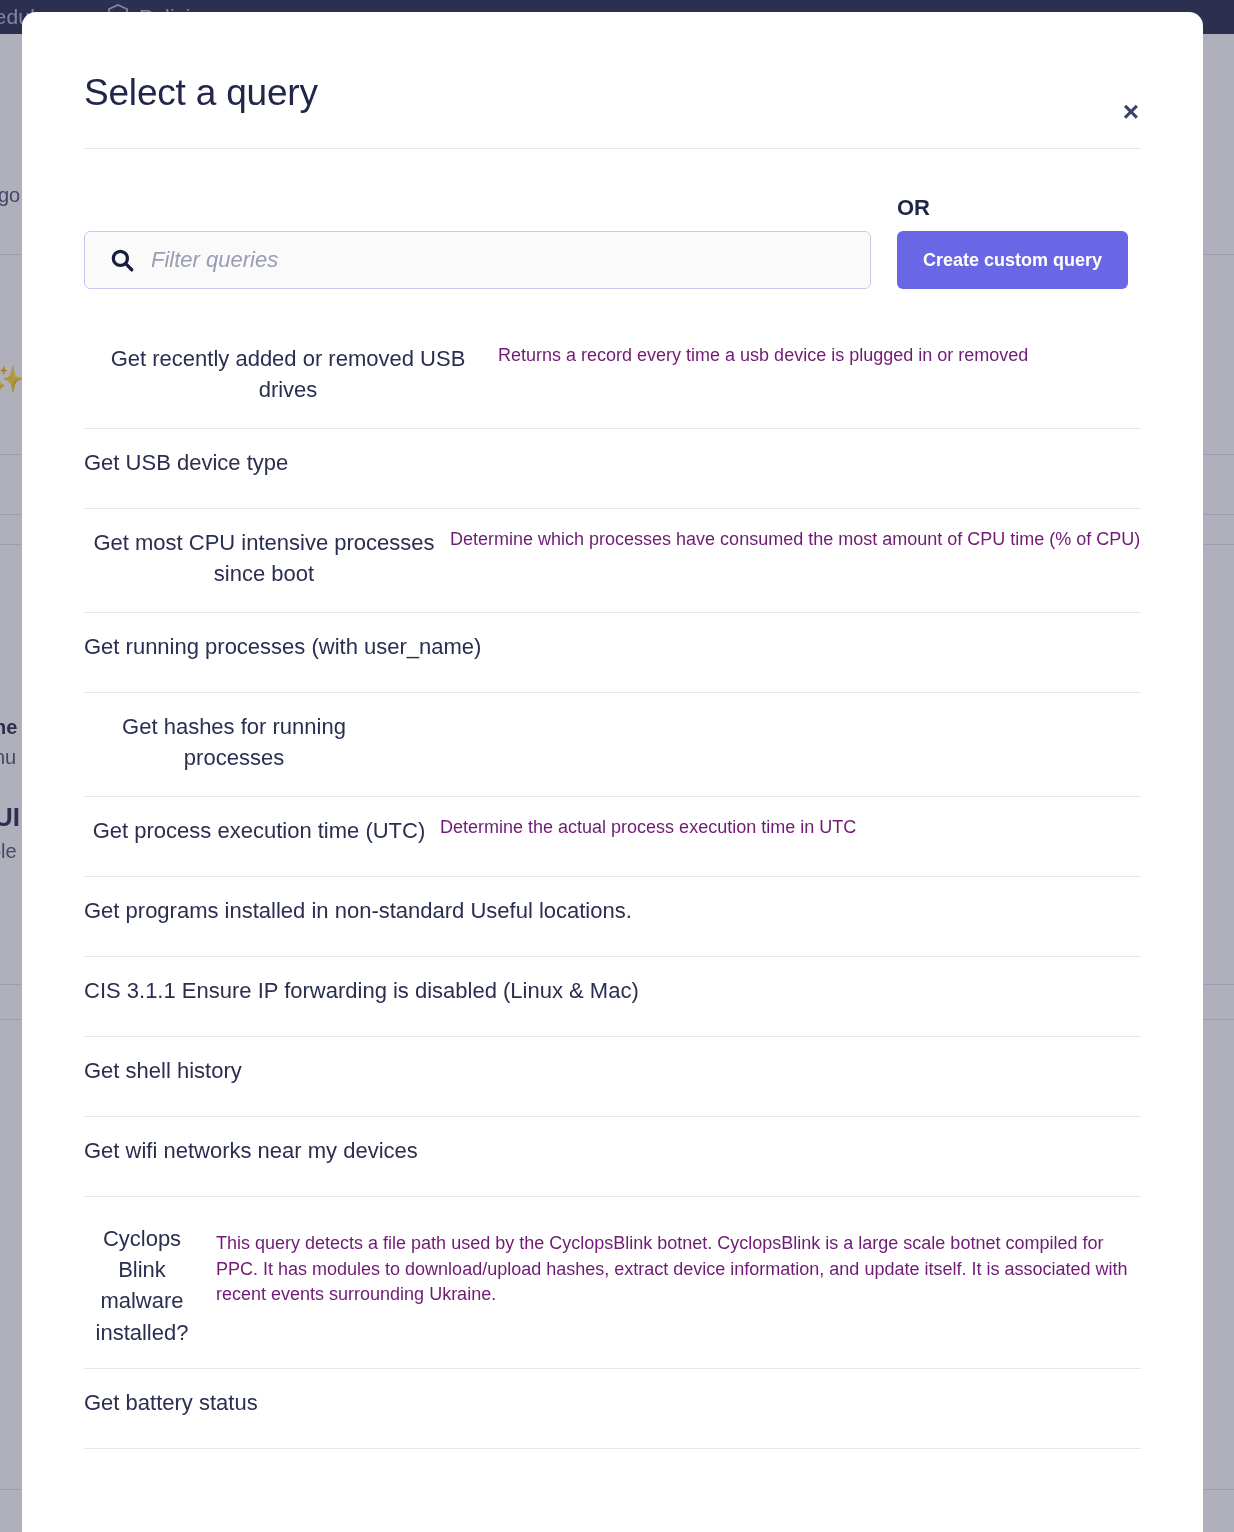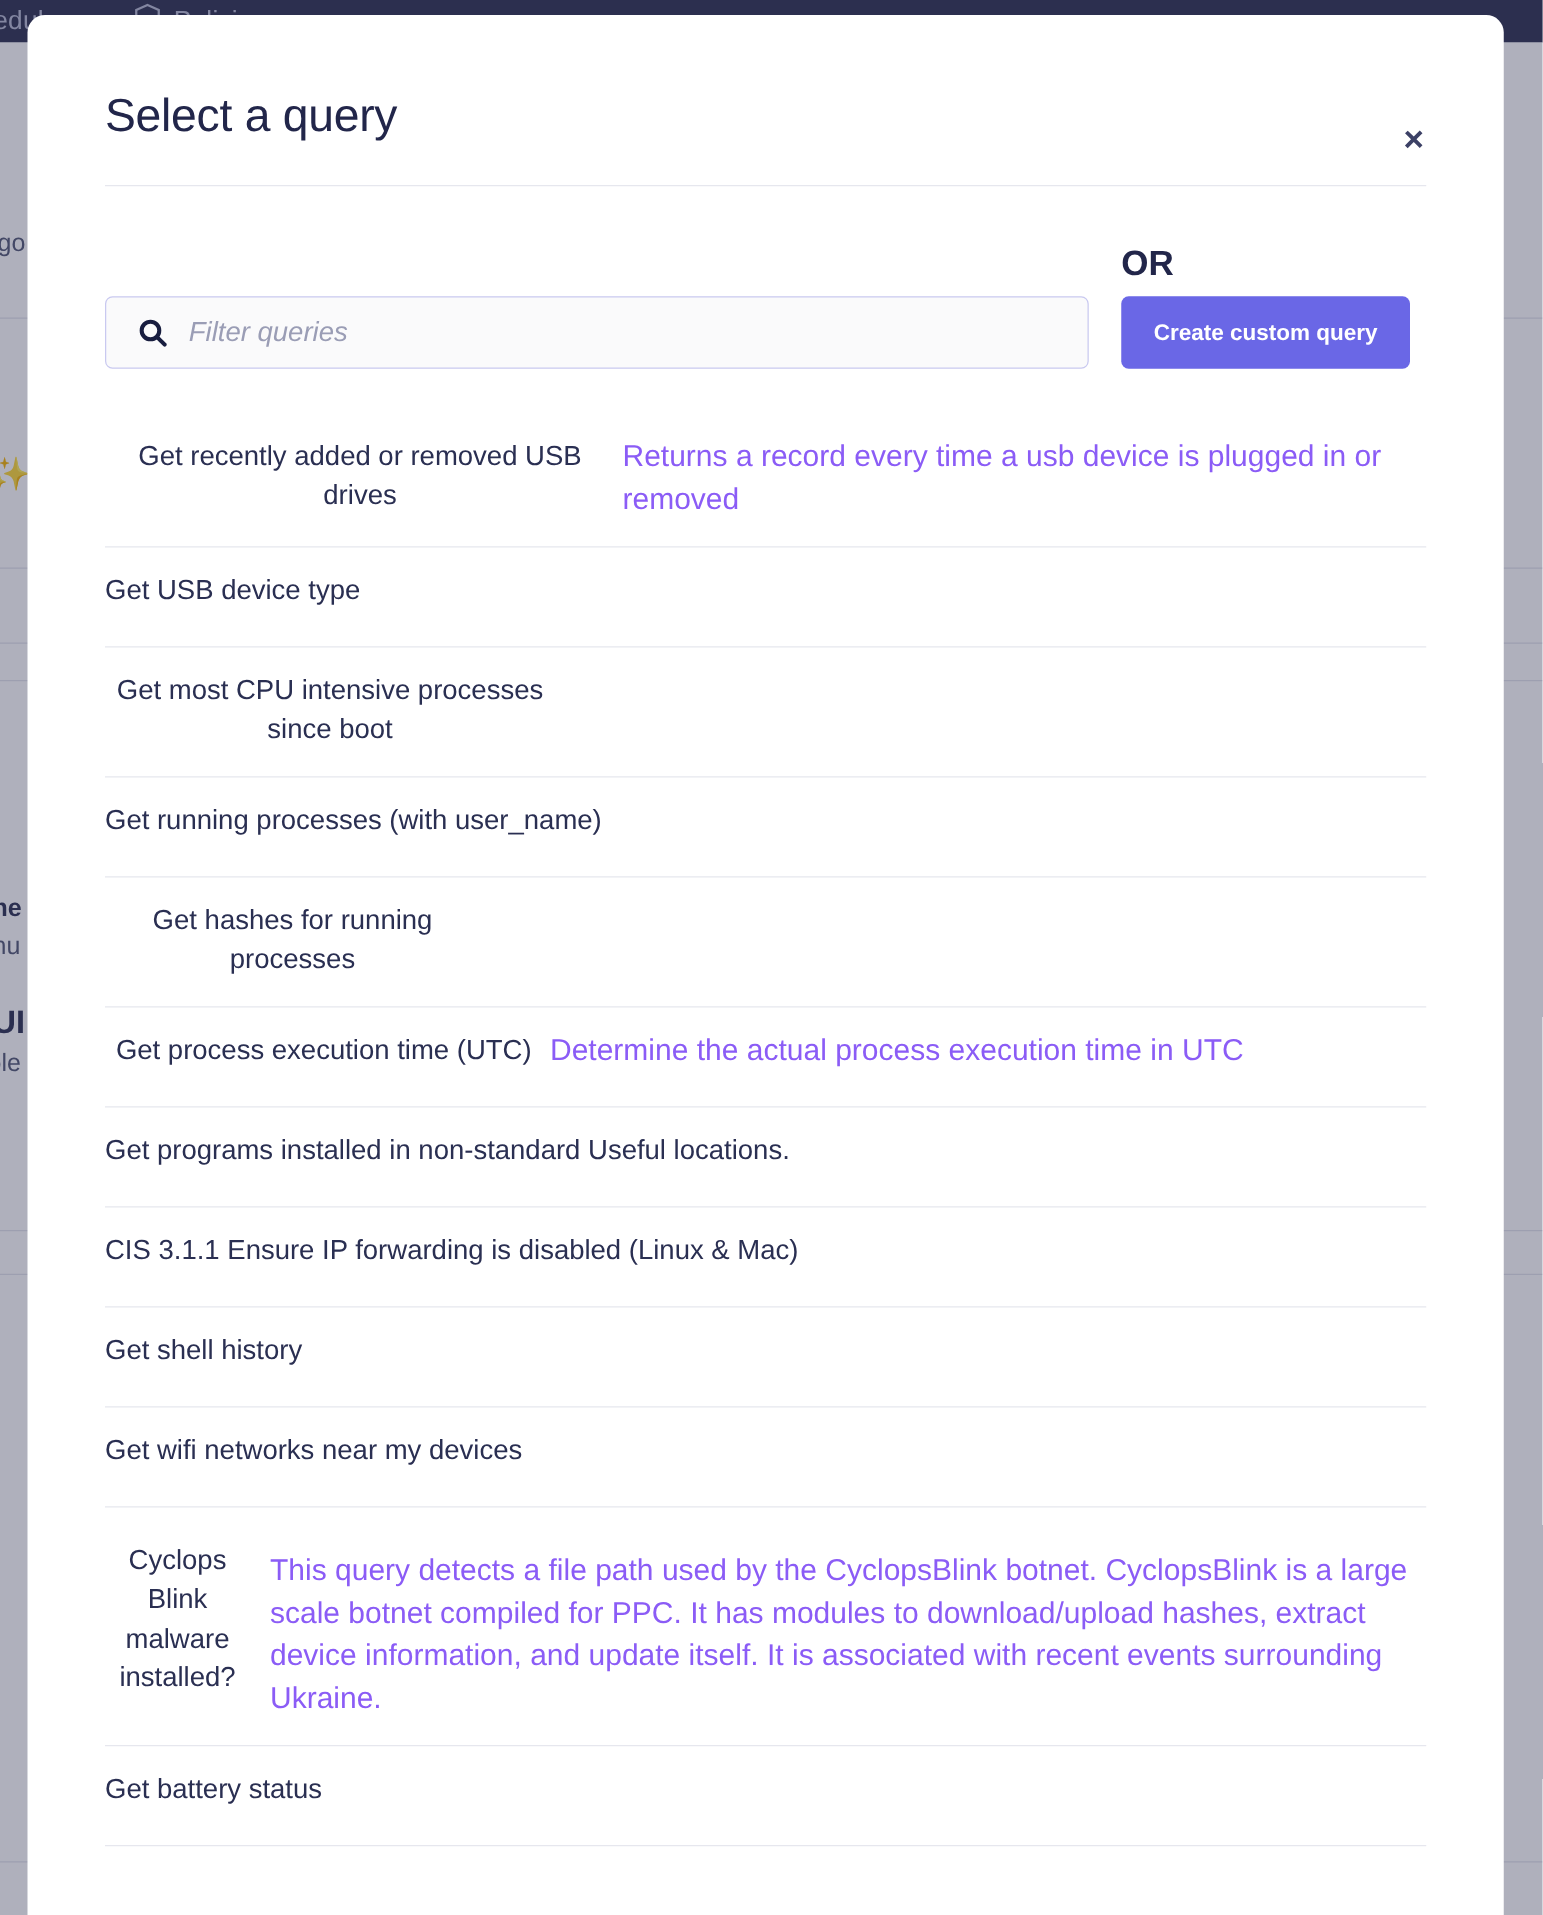--- a/index.html
+++ b/index.html
@@ -160,21 +160,21 @@
     opacity: 1;
   }
 
   .or-block {
     margin-left: 26px;
     display: flex;
     flex-direction: column;
     align-items: flex-start;
   }
   .or-label {
-    font-size: 28px;
+    font-size: 22px;
     font-weight: bold;
     color: #22264a;
     line-height: 1;
     margin-top: 4px;
     margin-bottom: 12px;
   }
   .create-btn {
     background: #6a67e6;
     color: #ffffff;
     border: none;
@@ -204,22 +204,22 @@
   .q-name {
     font-size: 22px;
     font-weight: normal;
     color: #2a2f52;
     line-height: 1.42;
     flex: 0 1 auto;
     padding-right: 2px;
     text-align: center;
   }
   .q-desc {
-    font-size: 24px;
-    color: #8b5cf6;
+    font-size: 18px;
+    color: #701a75;
     line-height: 1.42;
     flex: 1 1 auto;
     padding-left: 4px;
   }
   
   .w-usb   .q-name { width: 410px; flex: none; }
   .w-cpu   .q-name { width: 362px; flex: none; }
   .w-hash  .q-name { width: 302px; flex: none; }
   .w-exec  .q-name { width: 352px; flex: none; }
   .w-cyc   .q-name { width: 118px; flex: none; }
@@ -303,20 +303,21 @@
       <div class="q-desc">Returns a record every time a usb device is plugged in or removed</div>
     </div>
 
     <div class="query-row">
       <div class="q-name">Get USB device type</div>
       <div class="q-desc"></div>
     </div>
 
     <div class="query-row w-cpu">
       <div class="q-name">Get most CPU intensive processes since boot</div>
+      <div class="q-desc">Determine which processes have consumed the most amount of CPU time (% of CPU)</div>
     </div>
 
     <div class="query-row">
       <div class="q-name">Get running processes (with user_name)</div>
       <div class="q-desc"></div>
     </div>
 
     <div class="query-row w-hash">
       <div class="q-name">Get hashes for running processes</div>
     </div>

